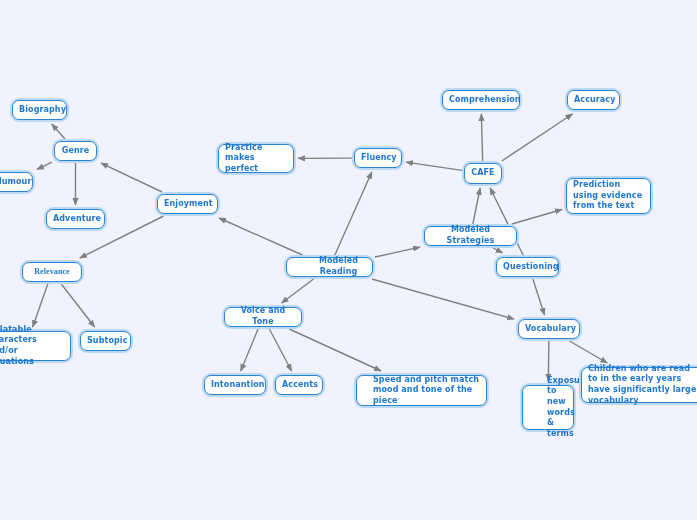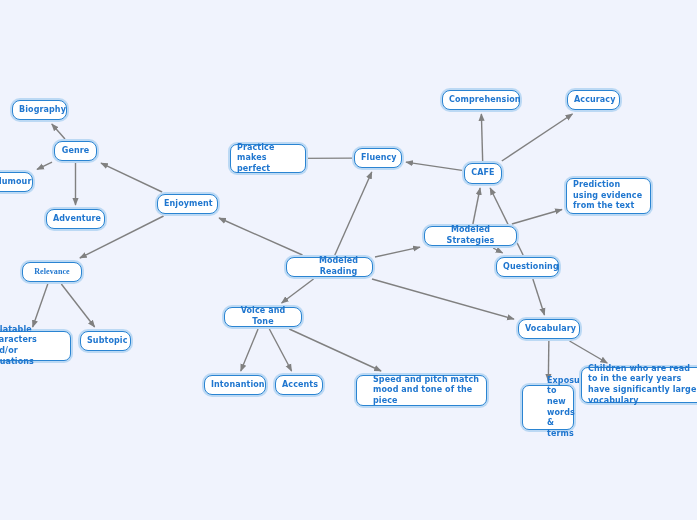--- a/index.html
+++ b/index.html
@@ -35,21 +35,21 @@
     color: #1f76cf;
     font-size: 8px;
     font-weight: bold;
     line-height: 1.32;
     letter-spacing: 0.1px;
     display: flex;
     align-items: center;
     padding: 3px 6px;
     z-index: 2;
   }
-  .node.center { justify-content: center; text-align: center; border-radius: 8px; }
+  .node.center { justify-content: center; text-align: center; }
   .node.left { justify-content: flex-start; text-align: left; }
   .node-label { display: block; width: 100%; }
 </style>
 </head>
 <body>
 
 <div id="canvas">
   <svg id="edges" viewBox="0 0 697 520">
       <defs>
         <marker id="arrow" viewBox="0 0 10 10" refX="9" refY="5" markerWidth="5.5" markerHeight="5.5" orient="auto-start-reverse">
@@ -101,21 +101,21 @@
       </div>
       <div class="node center" style="left: 22px; top: 262px; width: 60px; height: 20px; font-family: Liberation Serif, serif;">
         <span class="node-label">Relevance</span>
       </div>
       <div class="node left" style="left: -19px; top: 331px; width: 90px; height: 30px;">
         <span class="node-label">Relatable characters and/or situations</span>
       </div>
       <div class="node center" style="left: 80px; top: 331px; width: 51px; height: 20px;">
         <span class="node-label">Subtopic</span>
       </div>
-      <div class="node left" style="left: 218px; top: 144px; width: 76px; height: 29px; margin-left: 12px;">
+      <div class="node left" style="left: 218px; top: 144px; width: 76px; height: 29px;">
         <span class="node-label">Practice makes perfect</span>
       </div>
       <div class="node center" style="left: 354px; top: 148px; width: 48px; height: 20px;">
         <span class="node-label">Fluency</span>
       </div>
       <div class="node center" style="left: 442px; top: 90px; width: 78px; height: 20px;">
         <span class="node-label">Comprehension</span>
       </div>
       <div class="node center" style="left: 567px; top: 90px; width: 53px; height: 20px;">
         <span class="node-label">Accuracy</span>

